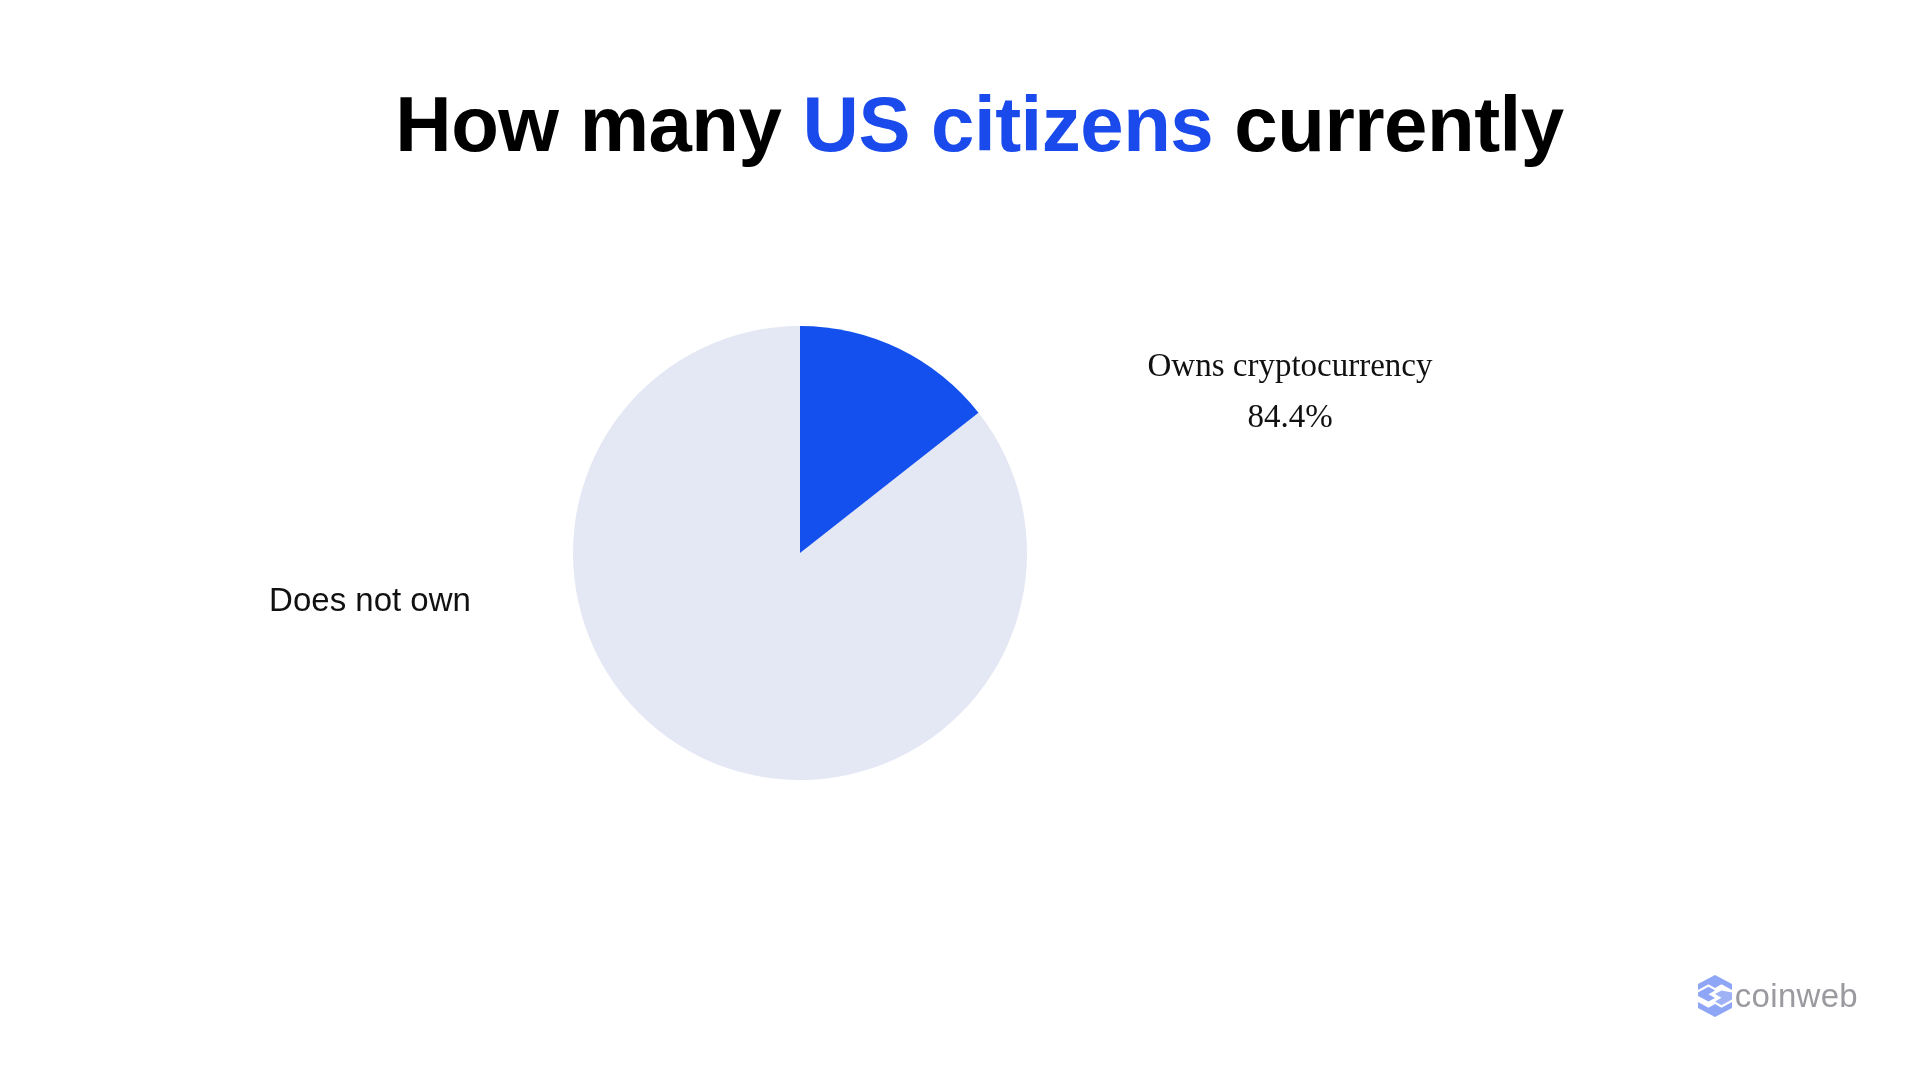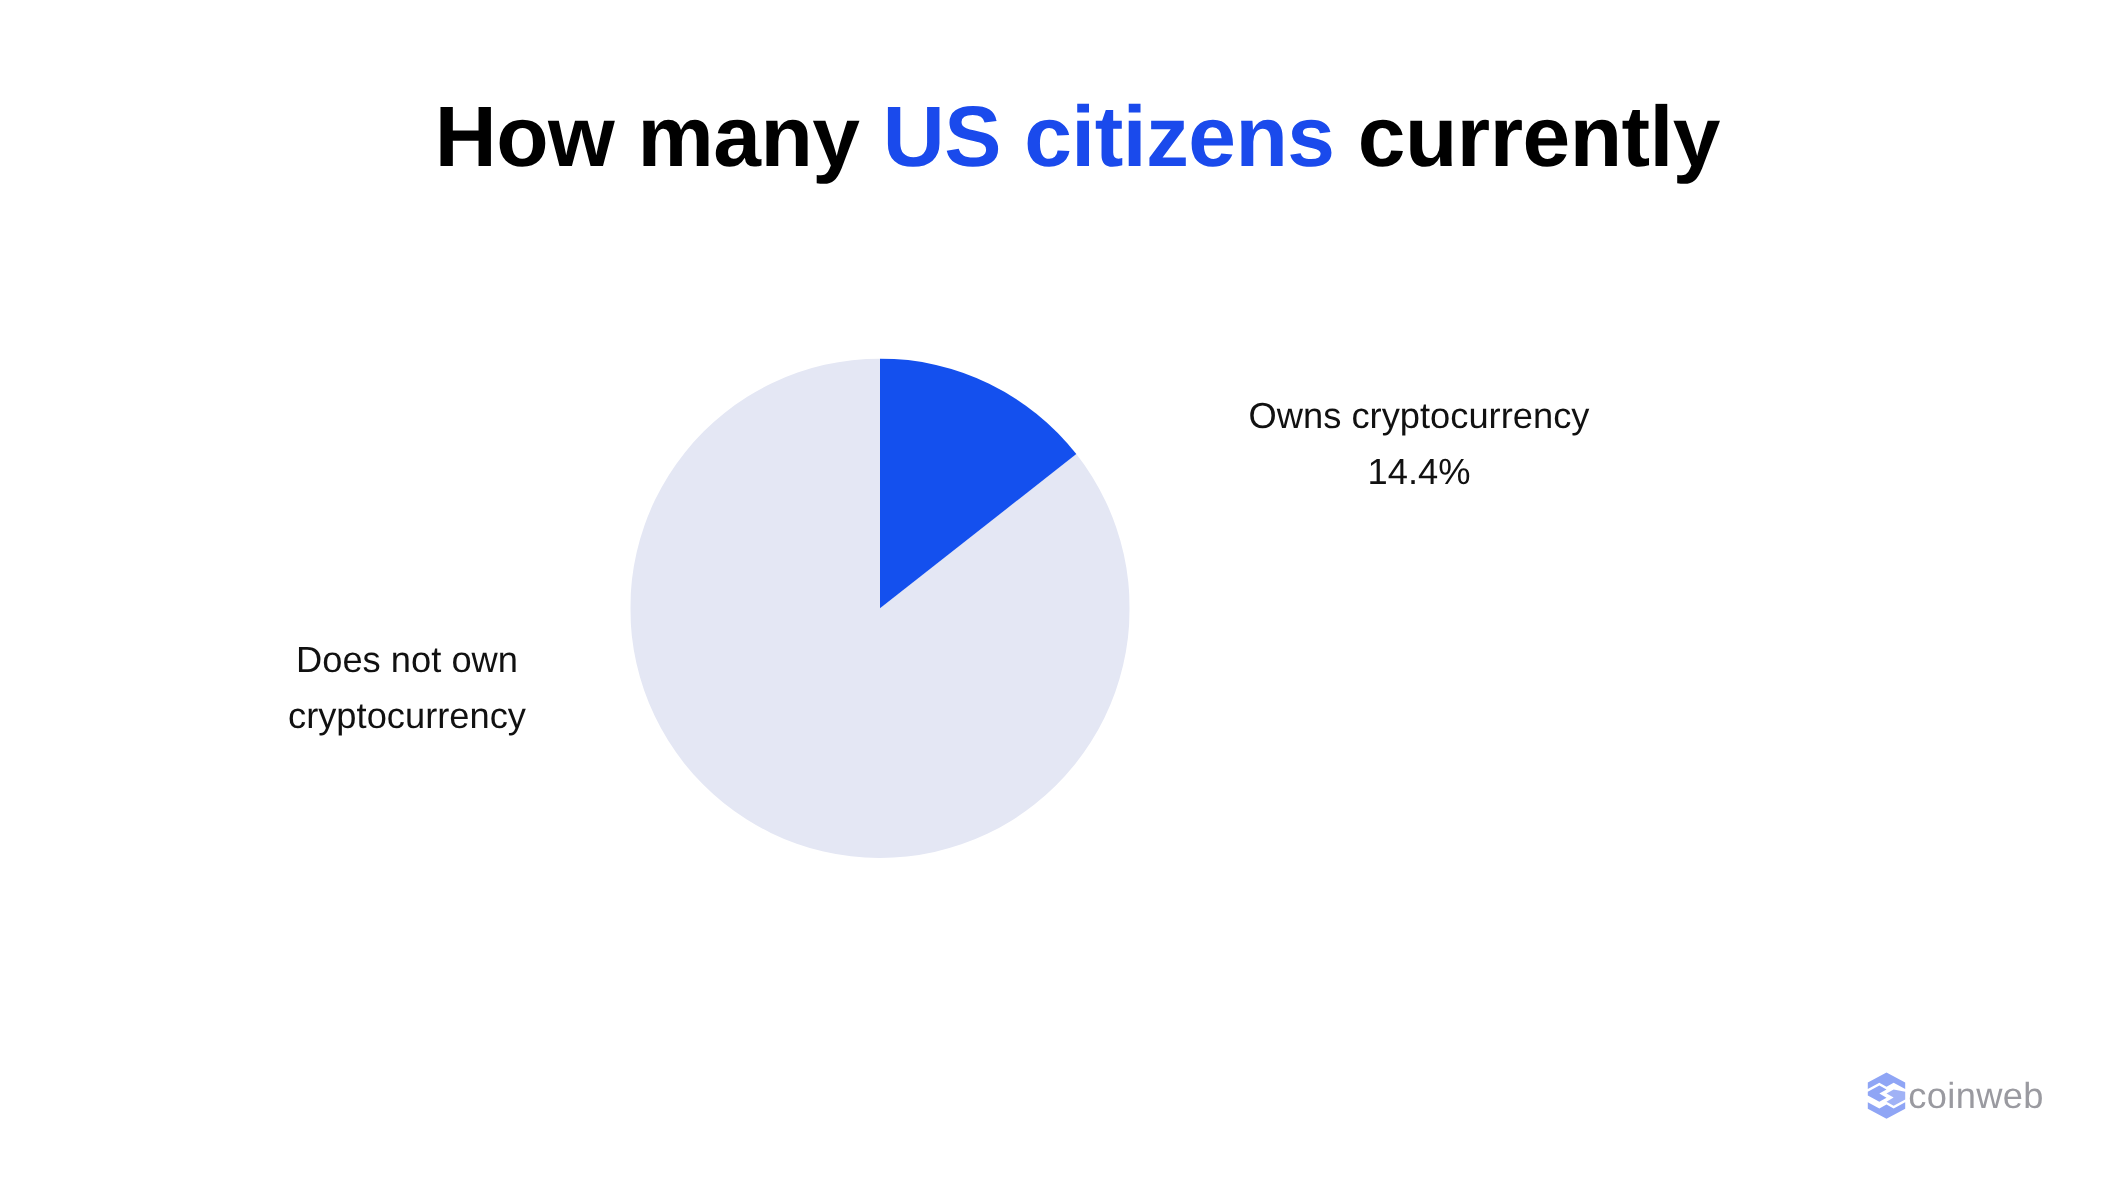--- a/index.html
+++ b/index.html
@@ -51,22 +51,23 @@
   .slice-label {
     position:absolute;
     font-size:33px;
     font-weight:400;
     color:#111111;
     line-height:1.55;
     text-align:center;
     white-space:nowrap;
   }
   #label-owns {
-    left:1040px; top:352px;
+    left:1040px; top:340px;
     width:500px;
+    font-family:Liberation Serif, serif;
   }
   #label-does-not-own {
     left:170px; top:553px;
     width:400px;
     margin-top:21px;
   }
   .slice-label .lbl-name { display:block; }
   .slice-label .lbl-value { display:block; }
 
   
@@ -97,26 +98,25 @@
 
     <svg id="pie-svg" viewBox="0 0 454 454">
 
       <path id="slice-does-not-own" fill="#e4e7f4" d="M 227 227 L 405.487 86.746 A 227 227 0 1 1 227.000 0.000 Z"></path>
 
       <path id="slice-owns" fill="#1450ee" d="M 227 227 L 227.000 0.000 A 227 227 0 0 1 405.487 86.746 Z"></path>
     </svg>
 
     <div class="slice-label" id="label-owns">
       <span class="lbl-name">Owns cryptocurrency</span>
-      <span class="lbl-value">14.4%</span>
+      <span class="lbl-value">84.4%</span>
     </div>
 
     <div class="slice-label" id="label-does-not-own">
       <span class="lbl-name">Does not own</span>
-      <span class="lbl-name">cryptocurrency</span>
     </div>
 
   </div>
 
   <div id="logo">
     <svg id="logo-mark" viewBox="0 0 40 44">
       <g fill="#8fa5f5">
         <path d="M20 1 L37 10 L37 16 L26.5 10.3 L20 14 L13.5 10.3 L3 16 L3 10 Z"></path>
         <path d="M3 18.5 L13.5 12.8 L20 16.5 L13.5 20.2 L20 23.9 L13.5 27.6 L3 21.9 Z"></path>
         <path d="M20 43 L3 34 L3 28 L13.5 33.7 L20 30 L26.5 33.7 L37 28 L37 34 Z"></path>

